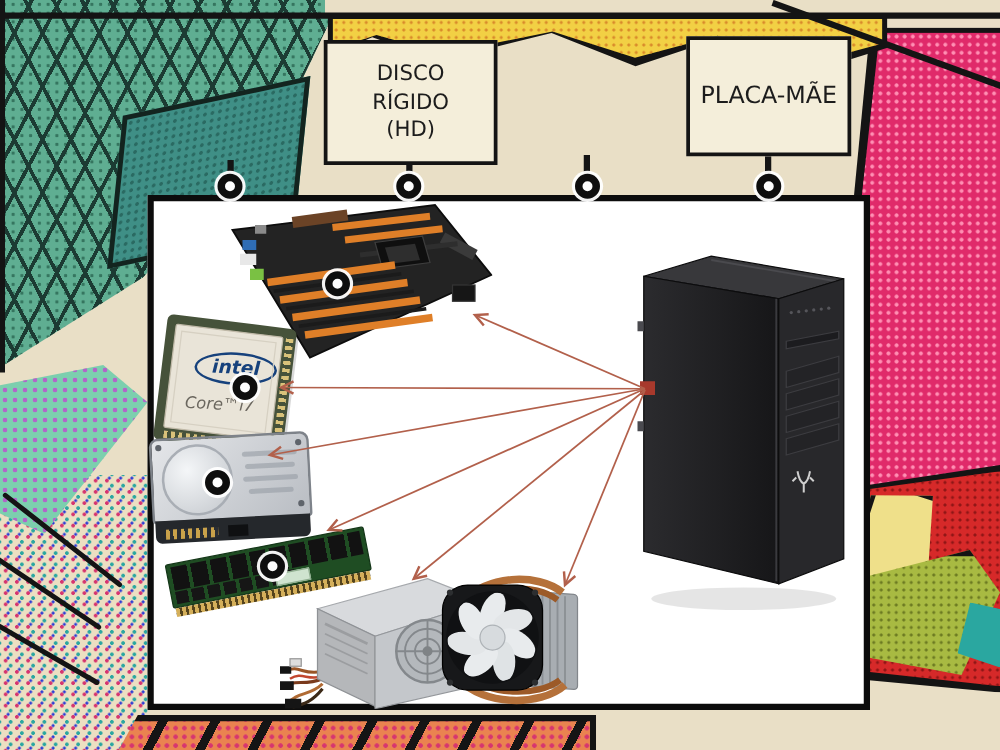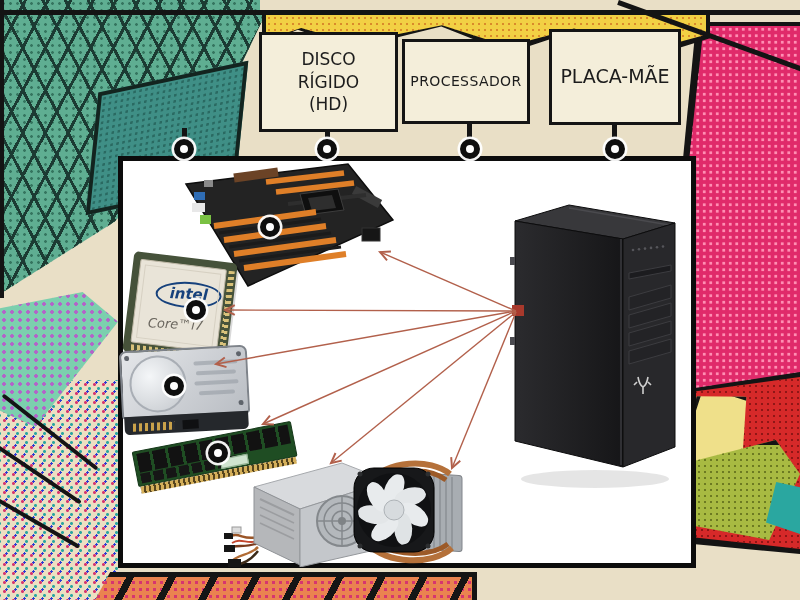--- a/index.html
+++ b/index.html
@@ -383,23 +383,20 @@
   <div class="dot" style="left:174px; top:139px;"></div>
 
   <div class="abs label-card" style="left:259px; top:32px; width:139px; height:100px; font-size:17px;">
     <span class="label-text">DISCO
 RÍGIDO
 (HD)</span>
   </div>
   <div class="stem" style="left:325px; top:132px; height:9px;"></div>
   <div class="dot" style="left:317px; top:139px;"></div>
 
-  <div class="abs label-card" style="left:402px; top:39px; width:128px; height:85px; font-size:14px; letter-spacing:.4px;">
-    <span class="label-text">PROCESSADOR</span>
-  </div>
   <div class="stem" style="left:467px; top:124px; height:17px;"></div>
   <div class="dot" style="left:460px; top:139px;"></div>
 
   <div class="abs label-card" style="left:549px; top:29px; width:132px; height:96px; font-size:19px;">
     <span class="label-text">PLACA-MÃE</span>
   </div>
   <div class="stem" style="left:612px; top:125px; height:16px;"></div>
   <div class="dot" style="left:605px; top:139px;"></div>
 
 </div>

